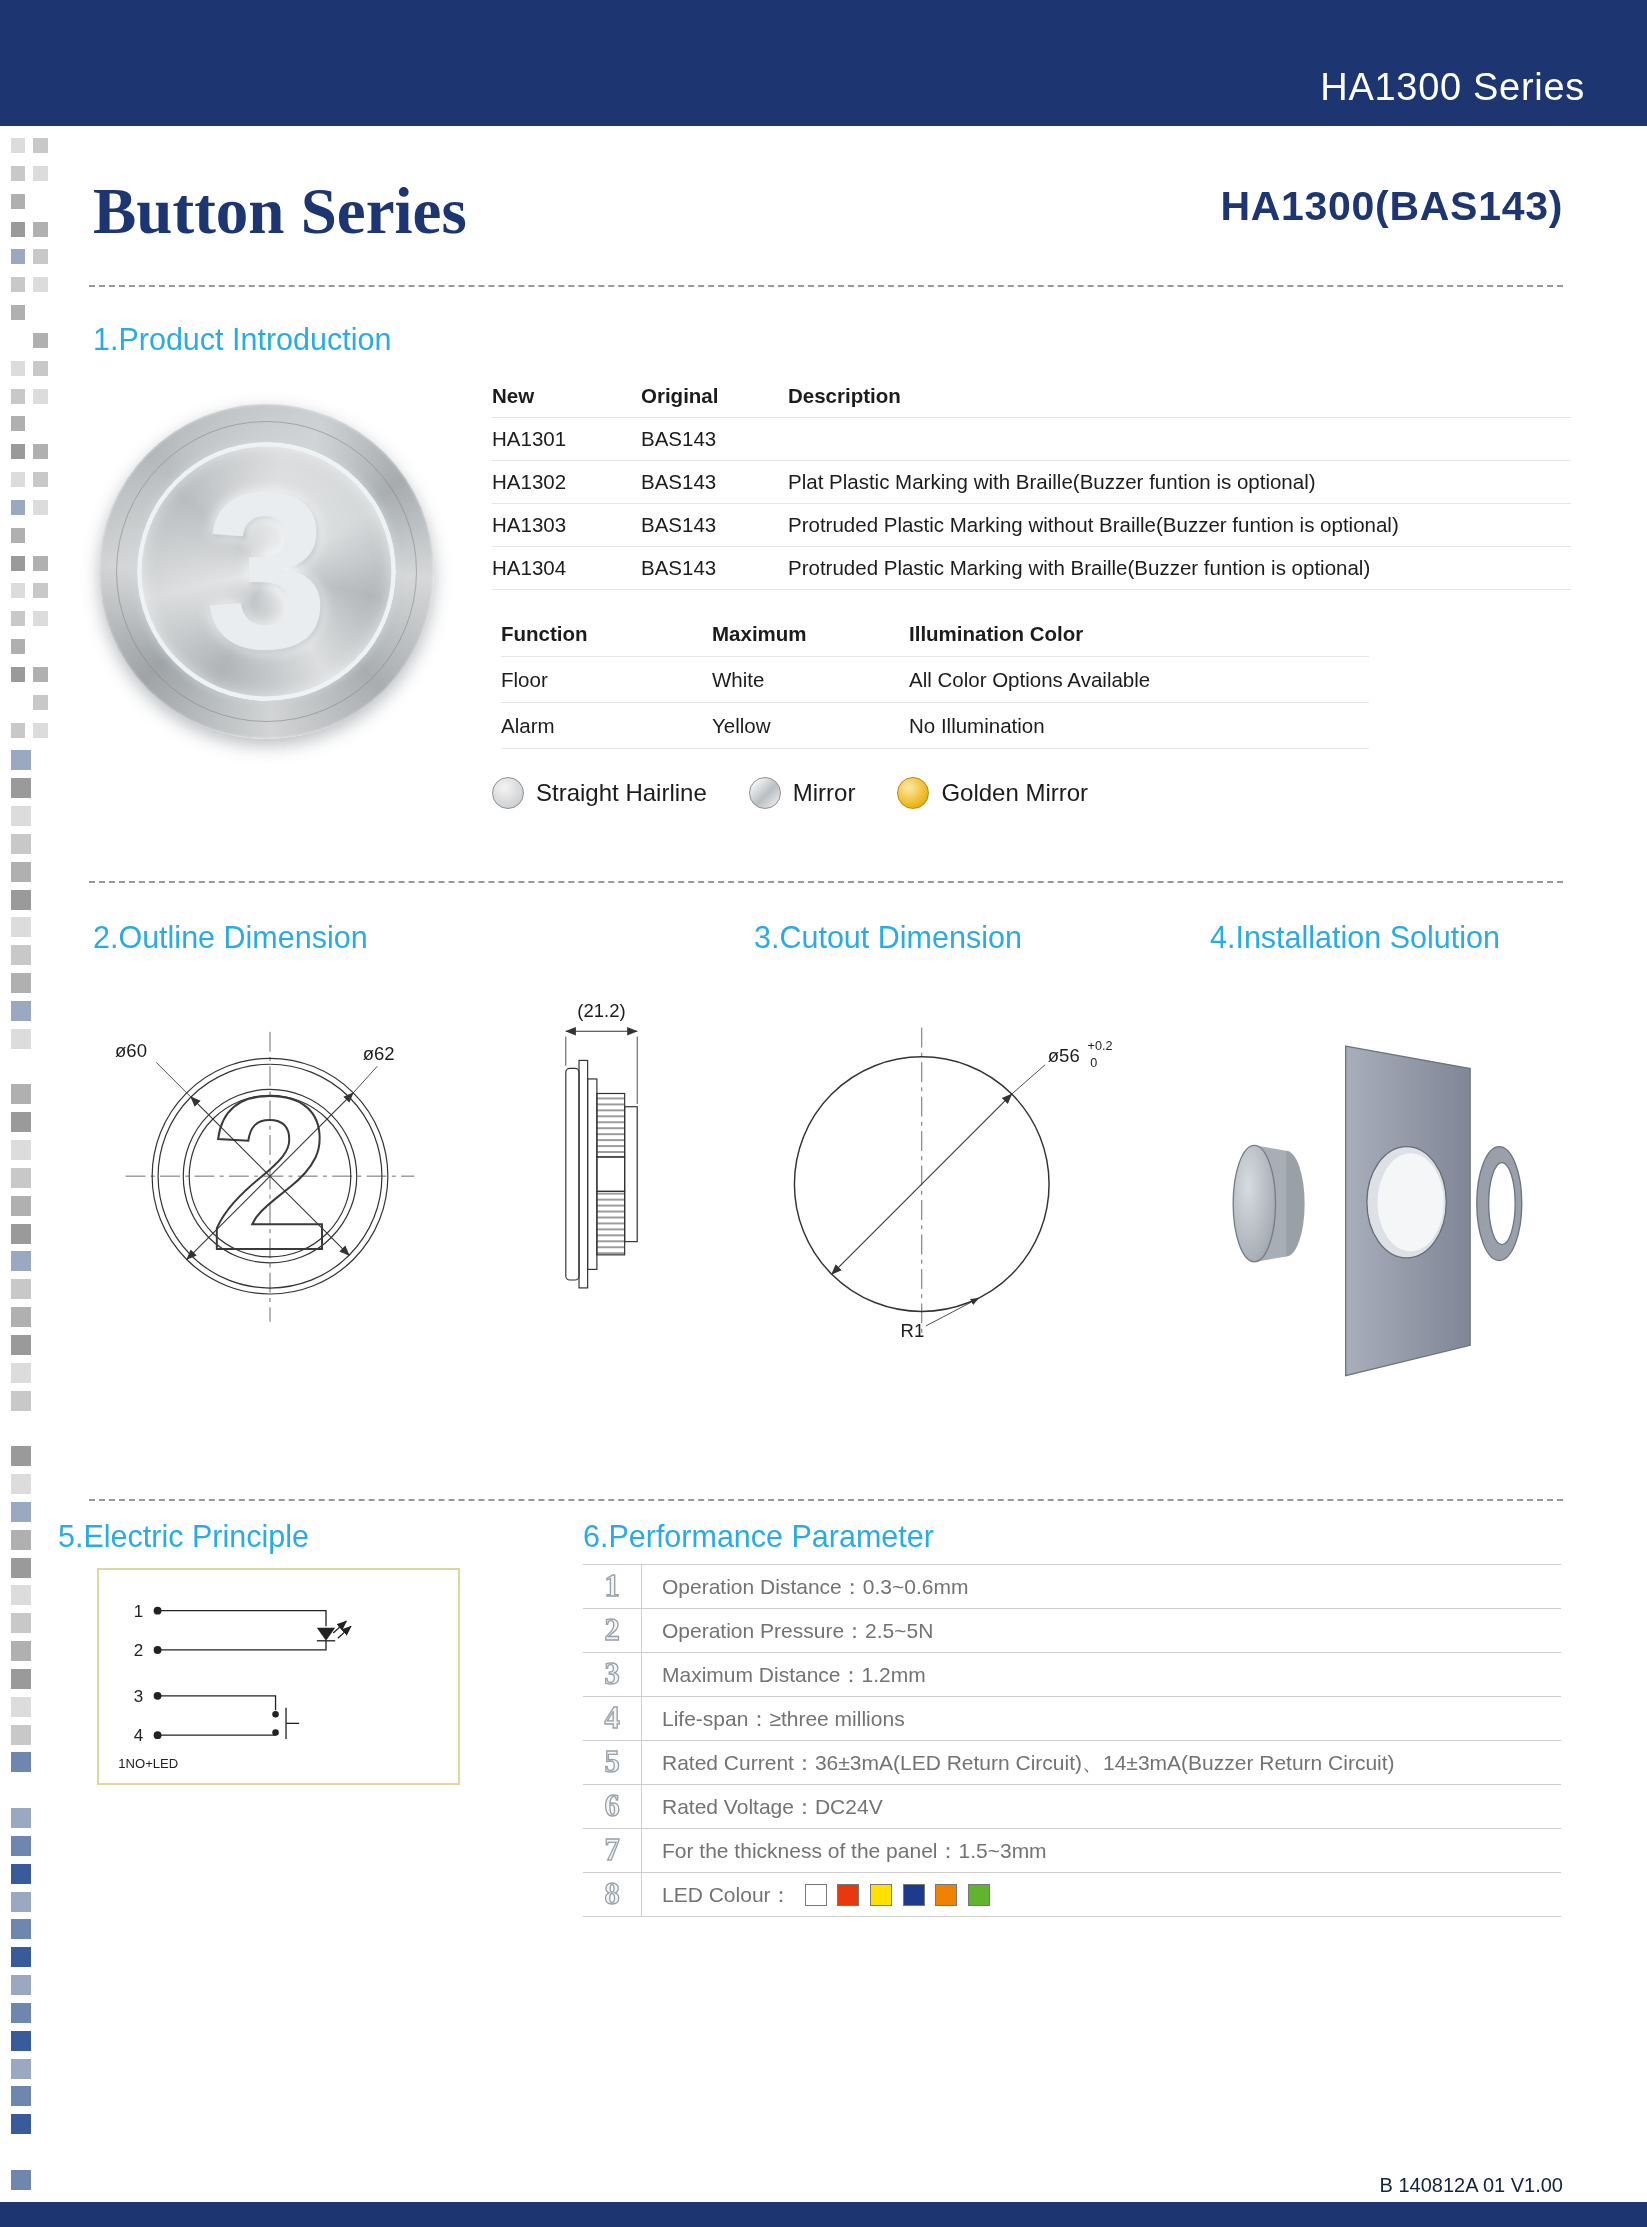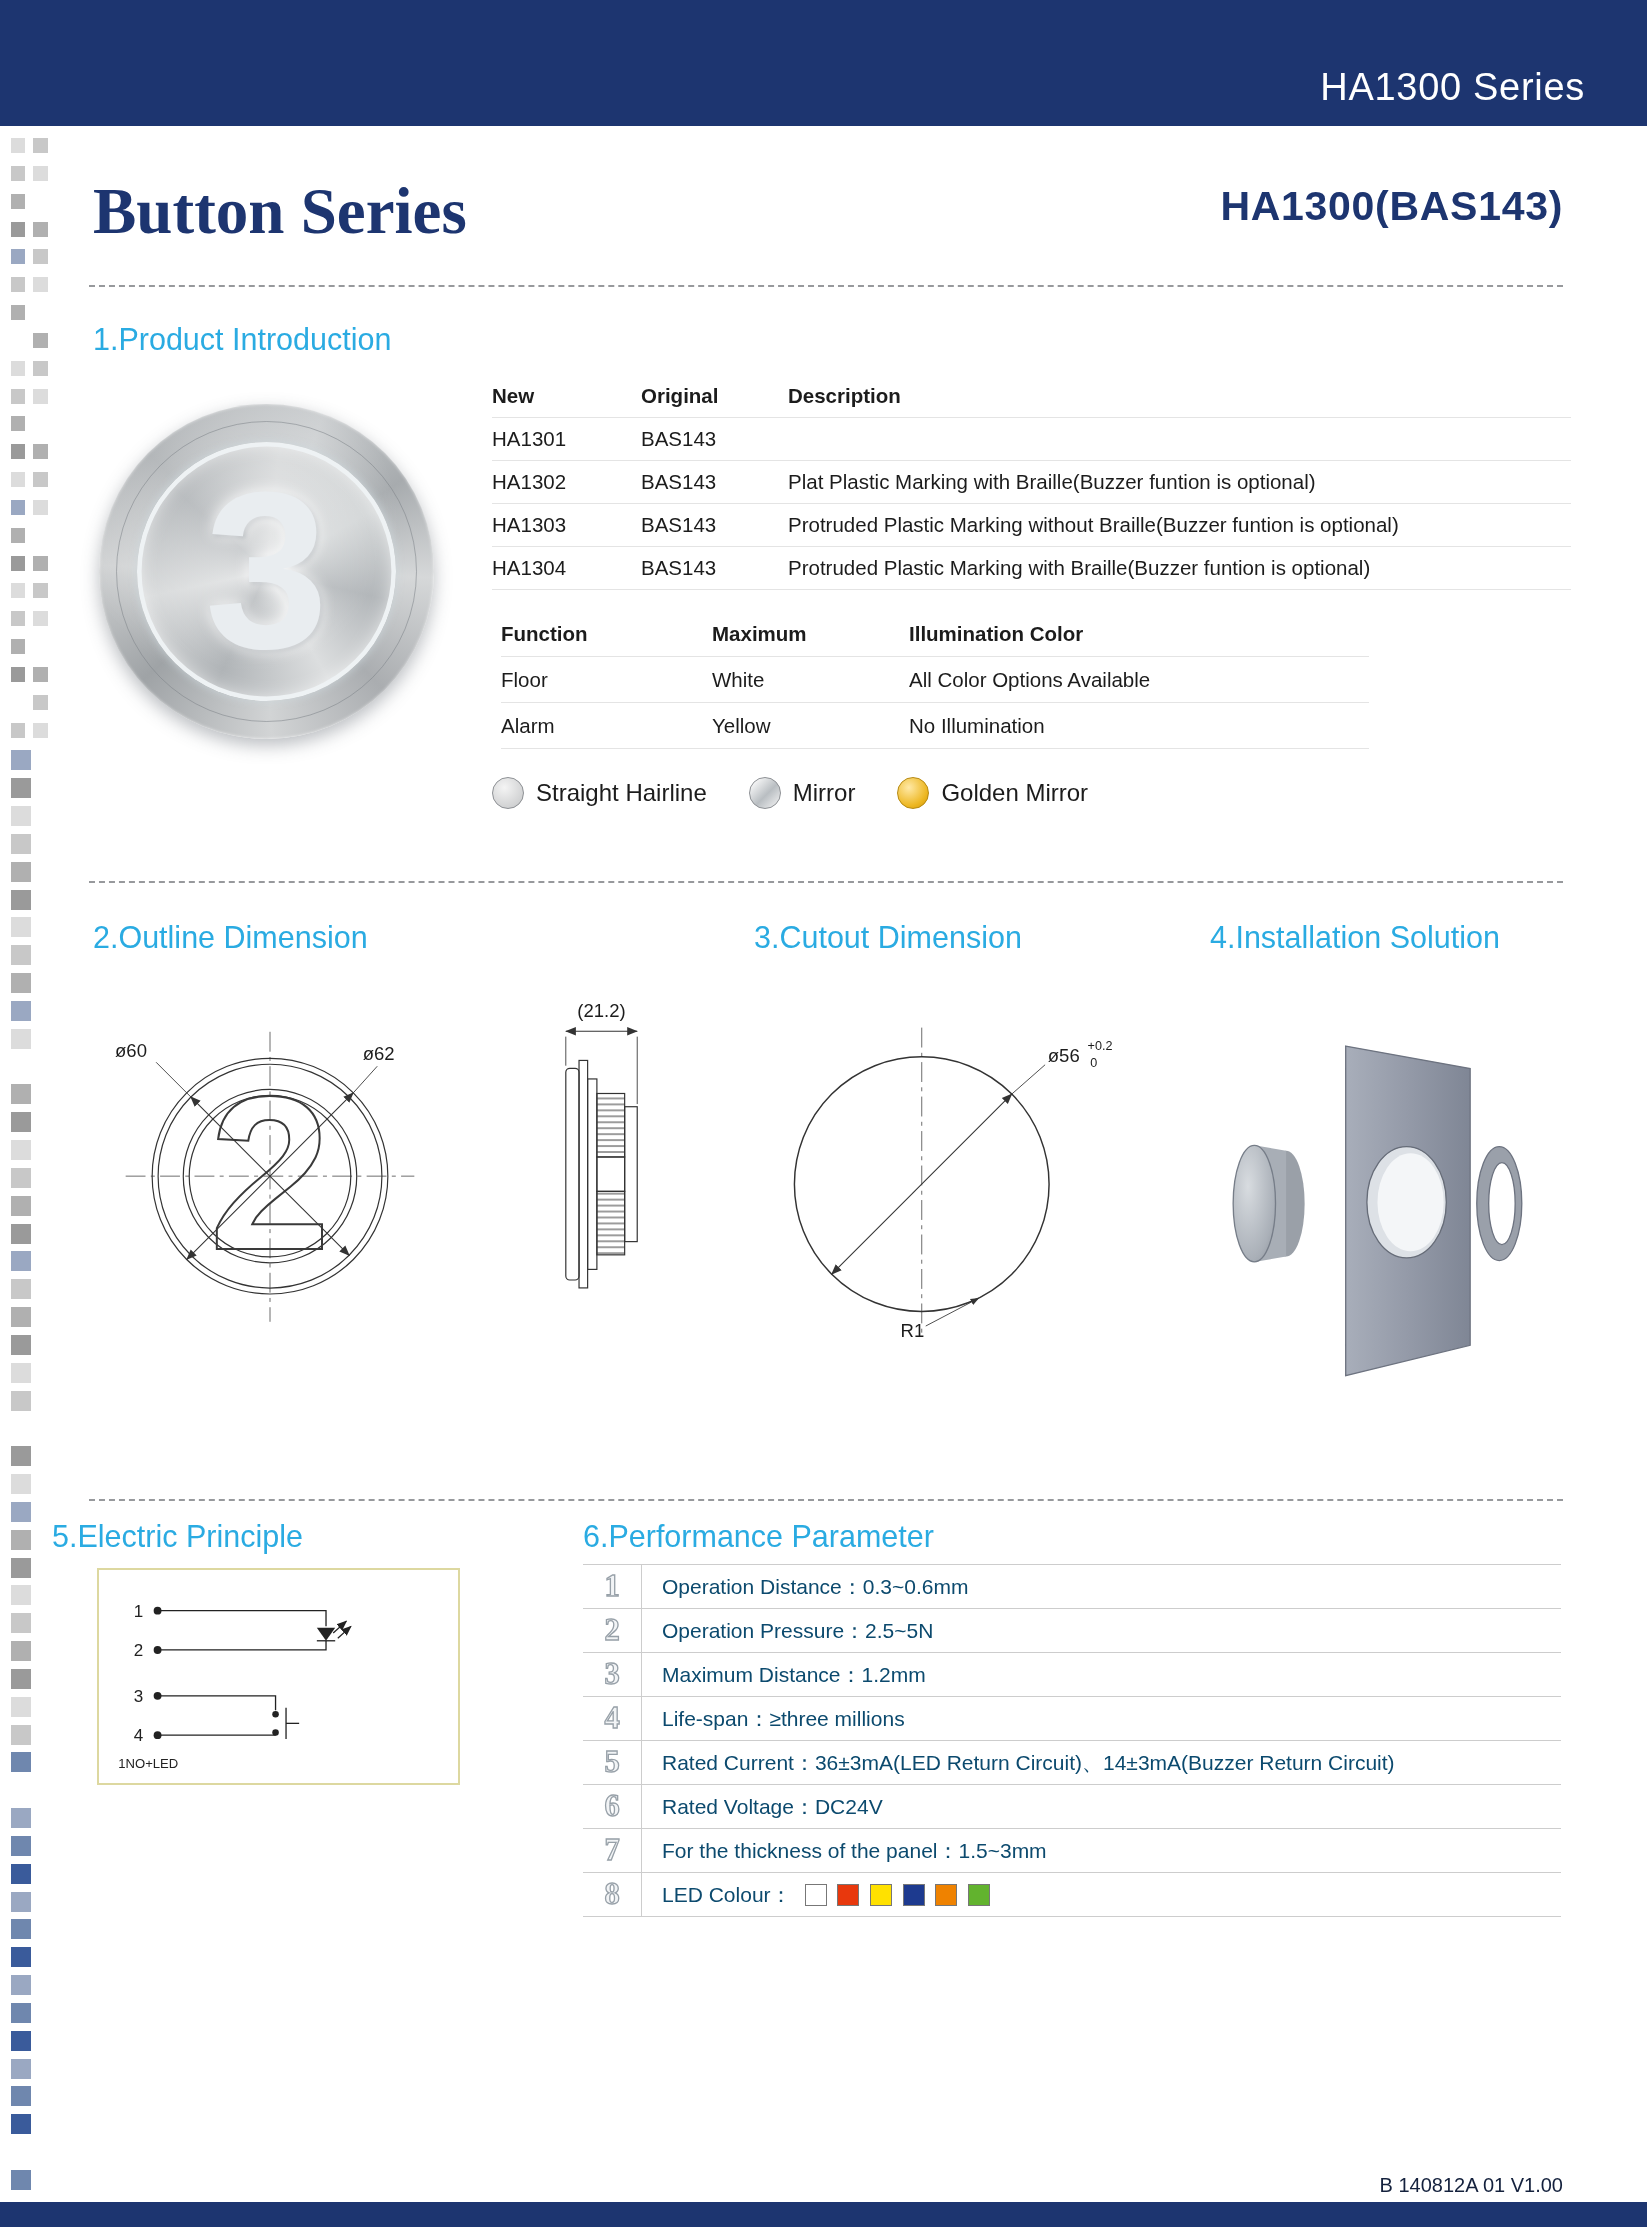--- a/index.html
+++ b/index.html
@@ -78,21 +78,21 @@
   .w{fill:none;stroke:#222;stroke-width:2}
   .clbl{font-size:26px;fill:#222}
   .clbl2{font-size:20px;fill:#222}
 
   
   .perf{position:absolute;left:583px;top:1564px;width:978px;border-top:1.3px solid #cdcdcd}
   .prow{display:flex;align-items:stretch;height:43px;border-bottom:1.3px solid #cdcdcd}
   .pnum{width:58px;border-right:1.3px solid #cdcdcd;display:flex;align-items:center;justify-content:center;
         font-family:"Liberation Serif",serif;font-size:30.5px;font-weight:700;color:#f2f4f6;
         -webkit-text-stroke:1.3px #97a0a8}
-  .ptext{display:flex;align-items:center;padding-left:20px;font-size:21px;color:#0c4a6e}
+  .ptext{display:flex;align-items:center;padding-left:20px;font-size:21px;color:#737373}
   .led-swatches{display:flex;gap:10.6px;margin-left:13.3px}
   .led-swatch{width:22px;height:22px;border:1.3px solid #777;box-sizing:border-box}
 </style>
 </head>
 <body>
 
 <div class="top-bar">
   <div class="series">HA1300 Series</div>
 </div>
 
@@ -342,21 +342,21 @@
   <ellipse cx="306" cy="298" rx="50" ry="74" fill="#f4f6f8"></ellipse>
   <ellipse cx="118" cy="300" rx="28" ry="80" fill="#9aa0a8"></ellipse>
   <polygon points="70,212 118,220 118,380 70,388" fill="#a8aeb6"></polygon>
   <ellipse cx="70" cy="300" rx="32" ry="88" fill="url(#bg4)" stroke="#767d88" stroke-width="2"></ellipse>
   <ellipse cx="440" cy="300" rx="34" ry="86" fill="#9aa0aa" stroke="#6d7380" stroke-width="2"></ellipse>
   <ellipse cx="444" cy="300" rx="20" ry="62" fill="#ffffff" stroke="#6d7380" stroke-width="2"></ellipse>
 </svg>
 
 <div class="dash" style="top:1499px"></div>
 
-<div class="sec" style="left:52px;top:1519px">5.Electric Principle</div>
+<div class="sec" style="left:58px;top:1519px">5.Electric Principle</div>
 <div class="sec" style="left:583px;top:1519px">6.Performance Parameter</div>
 
 <div class="circuit-box">
   <svg width="359" height="213" viewBox="0 0 545 325">
     <defs>
       <marker id="ar5" viewBox="0 0 10 10" refX="9" refY="5" markerWidth="8" markerHeight="8" orient="auto">
         <path d="M0,1 L10,5 L0,9 z" fill="#222"></path>
       </marker>
     </defs>
     <text class="clbl" x="66" y="71" text-anchor="end">1</text>

